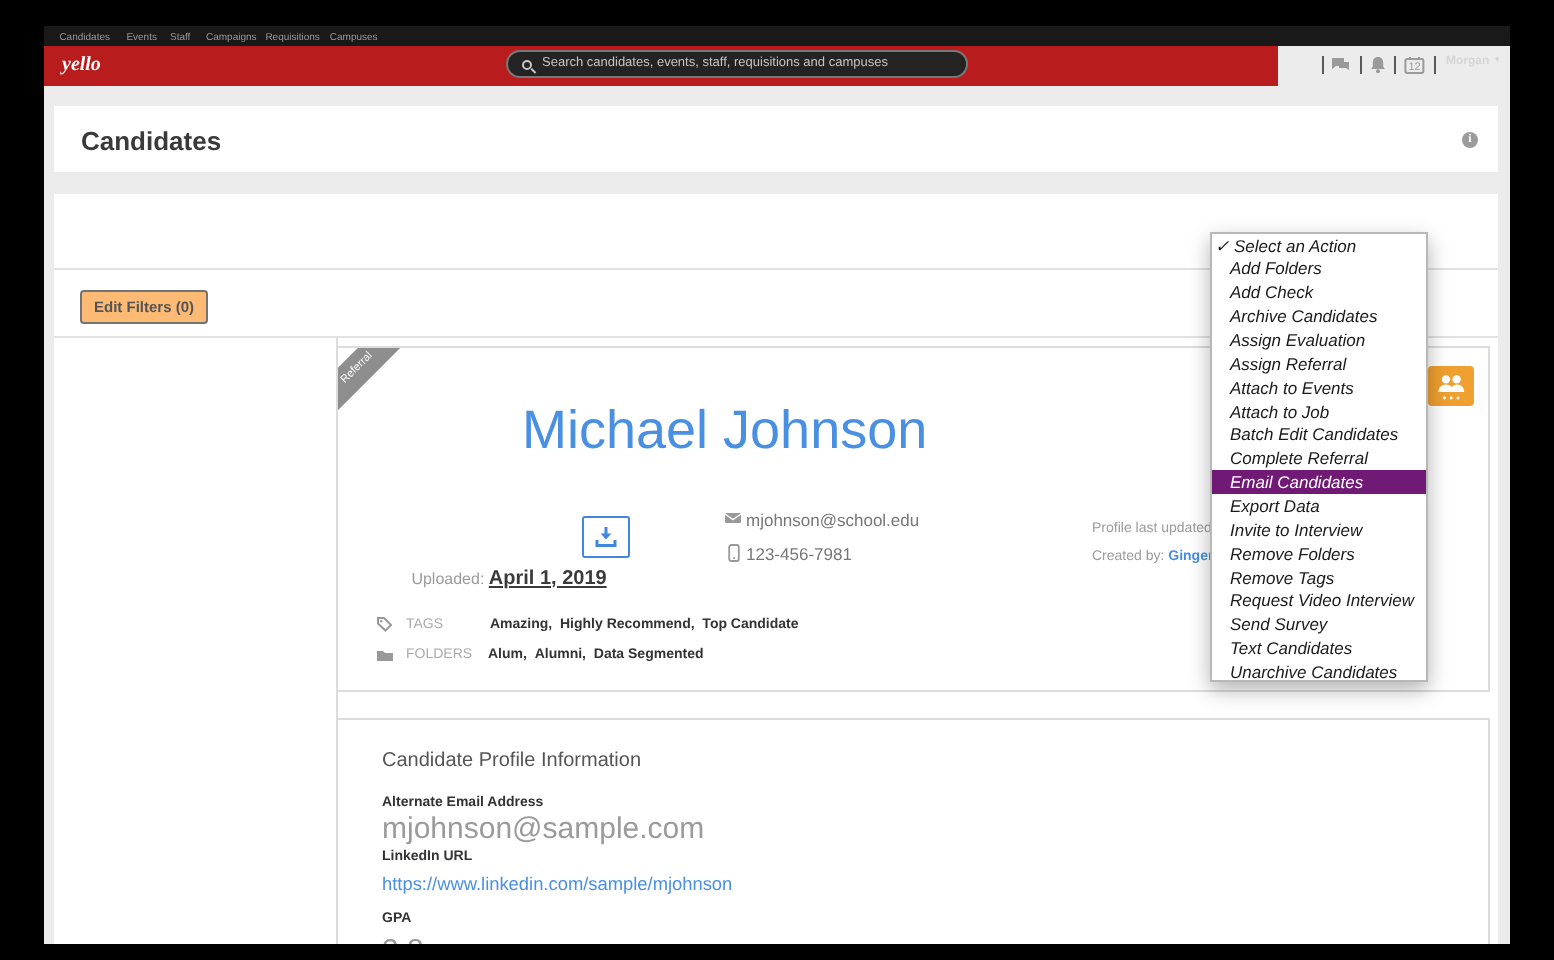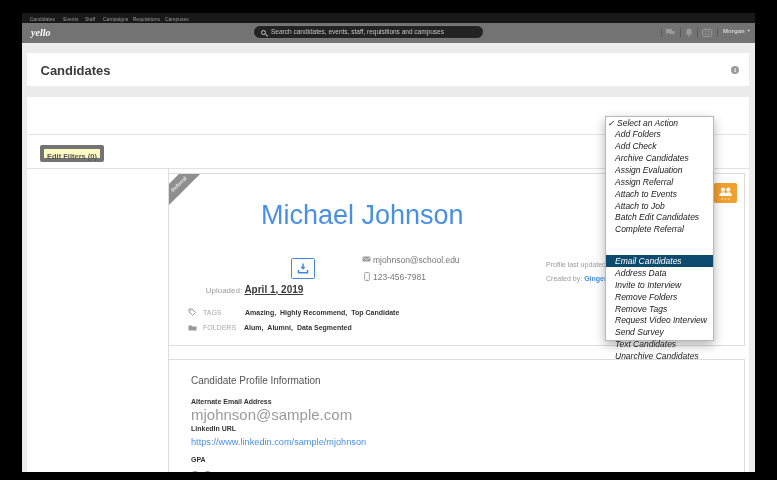--- a/index.html
+++ b/index.html
@@ -1,21 +1,21 @@
 <!DOCTYPE html>
 <html><head>
 <meta charset="utf-8">
 <style>
 * { margin:0; padding:0; box-sizing:border-box; }
 html,body { width:777px; height:480px; background:#000; overflow:hidden; }
 body { font-family:"Liberation Sans", sans-serif; position:relative; }
 .app { position:absolute; left:22px; top:13px; width:733px; height:459px; background:#ececec; overflow:hidden; }
 .topmenu { position:absolute; left:0; top:0; width:733px; height:10px; background:#191919; color:#999; font-size:5px; }
 .topmenu span { position:absolute; top:2.5px; }
-.header { position:absolute; left:0; top:10px; width:733px; height:20px; background:#737373; }
+.header { position:absolute; left:0; top:10px; width:617px; height:20px; background:#b91c1c; }
 .logo { position:absolute; left:9px; top:3.5px; color:#fff; font-size:10px; font-style:italic; font-weight:bold; font-family:"Liberation Serif",serif; }
 .search { position:absolute; left:231px; top:2px; width:231px; height:14px; border:1px solid #787878; border-radius:8px; background:#232323; color:#c5c5c5; font-size:6.5px; line-height:12.5px; padding-left:17px; }
 .search .mag { position:absolute; left:7px; top:3.5px; width:5px; height:5px; border:1px solid #c5c5c5; border-radius:50%; }
 .search .mag::after { content:""; position:absolute; left:3.6px; top:3.6px; width:2.6px; height:1px; background:#c5c5c5; transform:rotate(45deg); transform-origin:0 0; }
 .hdiv { position:absolute; top:5px; width:1px; height:9px; background:#5a5a5a; }
 .hic { position:absolute; top:0; }
 .morgan { position:absolute; left:701px; top:4.5px; font-size:6px; color:#d5d5d5; font-weight:bold; }
 .morgan .car { font-size:4px; position:relative; top:-1px; }
 .titlebar { position:absolute; left:5px; top:39.5px; width:722px; height:33px; background:#fff; }
 .titlebar h1 { font-size:13px; color:#3a3a3a; position:absolute; left:13.5px; top:10px; font-weight:bold; }
@@ -24,21 +24,21 @@
 .toolbar { position:absolute; left:0; top:0; width:722px; height:37.5px; }
 .showing { position:absolute; left:14.5px; top:7px; font-size:7px; font-weight:bold; color:#333; }
 .checks { position:absolute; left:14.5px; top:19.5px; font-size:7.5px; color:#9b9b9b; }
 .checks .b { color:#4a90e2; }
 .seg { position:absolute; left:309px; top:11px; height:16px; }
 .seg .list { position:absolute; left:0; top:0; width:42px; height:16px; background:#fff; border:1px solid #c9c9c9; border-radius:2px 0 0 2px; color:#9a9a9a; font-size:6.5px; text-align:center; line-height:15px; letter-spacing:0.5px; }
 .seg .prev { position:absolute; left:42px; top:0; width:43px; height:16px; background:#3d8edd; border:1px solid #3d8edd; border-radius:0 2px 2px 0; color:#fff; font-size:6.5px; text-align:center; line-height:15px; letter-spacing:0.5px; }
 .selbox { position:absolute; left:578px; top:15.5px; width:111px; height:14px; background:#fff; border:2px solid #6cb0f2; border-radius:2px; }
 .gobtn { position:absolute; left:695px; top:16px; width:20px; height:14px; background:#757575; border:1px solid #606060; border-radius:3px; color:#dcdcdc; font-size:7px; font-weight:bold; text-align:center; line-height:13px; }
 .filters { position:absolute; left:0; top:38.5px; width:722px; height:33.5px; }
-.efbtn { position:absolute; left:13px; top:9.5px; width:64px; height:17px; border:4px solid #737373; border-radius:2px; font-size:7.5px; font-weight:bold; color:#555; text-align:center; line-height:16px; background:#fef9c3; }
+.efbtn { position:absolute; left:13px; top:9.5px; width:64px; height:17px; border:1px solid #737373; border-radius:2px; font-size:7.5px; font-weight:bold; color:#555; text-align:center; line-height:16px; background:#fdba74; }
 .listarea { position:absolute; left:0; top:72px; width:722px; height:303.5px; }
 .hline { position:absolute; left:0; width:722px; height:1px; background:#e2e2e2; }
 .vdiv { position:absolute; left:141px; top:0; width:1px; height:303.5px; background:#dcdcdc; }
 .card { position:absolute; left:141px; width:577px; background:#fff; border:1px solid #dcdcdc; }
 .card1 { top:4.5px; height:172.5px; overflow:hidden; }
 .card2 { top:190.5px; height:120px; }
 .ribbon { position:absolute; left:-24.7px; top:2.8px; width:70px; height:15px; background:#8e8e8e; transform:rotate(-45deg); color:#fff; font-size:5.5px; text-align:center; line-height:15px; }
 .avatar { position:absolute; left:23px; top:16px; width:53px; height:53px; border-radius:50%; border:1px solid #b5b5b5; background:#fff; }
 .avatar .inner { position:absolute; left:4.5px; top:4.5px; width:42px; height:42px; border-radius:50%; background:#e9e9e9; color:#3b82e8; font-size:23px; text-align:center; line-height:42px; }
 .bigname { position:absolute; left:92px; top:26px; font-size:27px; color:#4a90e2; }
@@ -53,21 +53,21 @@
 .orangebtn { position:absolute; left:545px; top:9px; width:23px; height:20px; background:#efa02f; border-radius:2px; }
 .lblrow { position:absolute; left:20px; font-size:7px; color:#aaa; }
 .lblrow .vals { position:absolute; font-size:7px; font-weight:bold; color:#333; white-space:nowrap; }
 .cpi { position:absolute; left:22px; top:15px; font-size:10px; color:#555; }
 .fld { position:absolute; left:22px; font-size:7px; font-weight:bold; color:#333; }
 .fldv { position:absolute; left:22px; font-size:15px; color:#9b9b9b; }
 .fldv.blue { color:#4a90e2; font-size:9.2px; }
 .dropdown { position:absolute; left:605px; top:115.5px; width:108.5px; height:225.4px; background:#fff; border:1px solid #b8b8b8; box-shadow:0 4px 10px rgba(0,0,0,0.3); z-index:50; }
 .dropdown div { height:11.86px; line-height:12px; font-size:8.5px; color:#1a1a1a; padding-left:9px; white-space:nowrap;font-style:italic; }
 .dropdown div.first { padding-left:1.5px; }
-.dropdown div.hl { background:#0c4a6e; color:#fff;margin-top:20px; }
+.dropdown div.hl { background:#701a75; color:#fff; }
 svg { display:block; }
 </style>
 </head>
 <body>
 <div class="app">
   <div class="topmenu">
     <span style="left:7.7px">Candidates</span>
       <span style="left:41.2px">Events</span>
       <span style="left:63px">Staff</span>
       <span style="left:81px">Campaigns</span>
@@ -182,21 +182,21 @@
   <div>Add Folders</div>
   <div>Add Check</div>
   <div>Archive Candidates</div>
   <div>Assign Evaluation</div>
   <div>Assign Referral</div>
   <div>Attach to Events</div>
   <div>Attach to Job</div>
   <div>Batch Edit Candidates</div>
   <div>Complete Referral</div>
   <div class="hl">Email Candidates</div>
-  <div>Address Data</div>
+  <div>Export Data</div>
   <div>Invite to Interview</div>
   <div>Remove Folders</div>
   <div>Remove Tags</div>
   <div>Request Video Interview</div>
   <div>Send Survey</div>
   <div>Text Candidates</div>
   <div>Unarchive Candidates</div>
 </div>
 
 </body></html>

